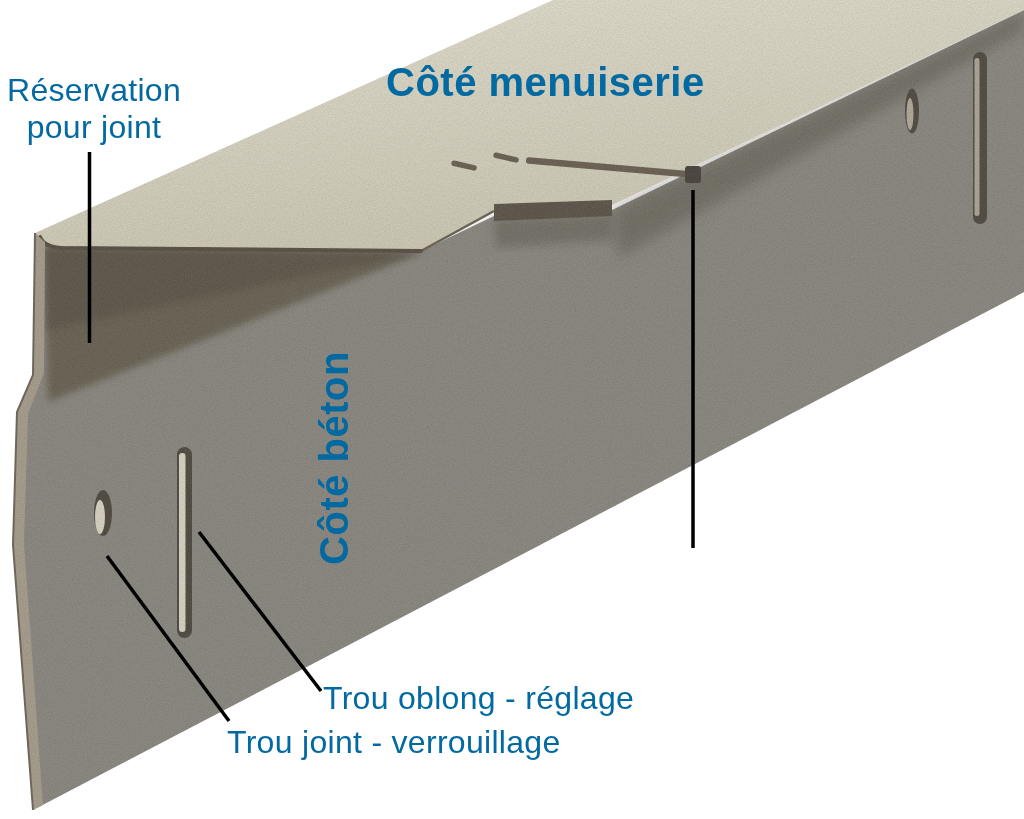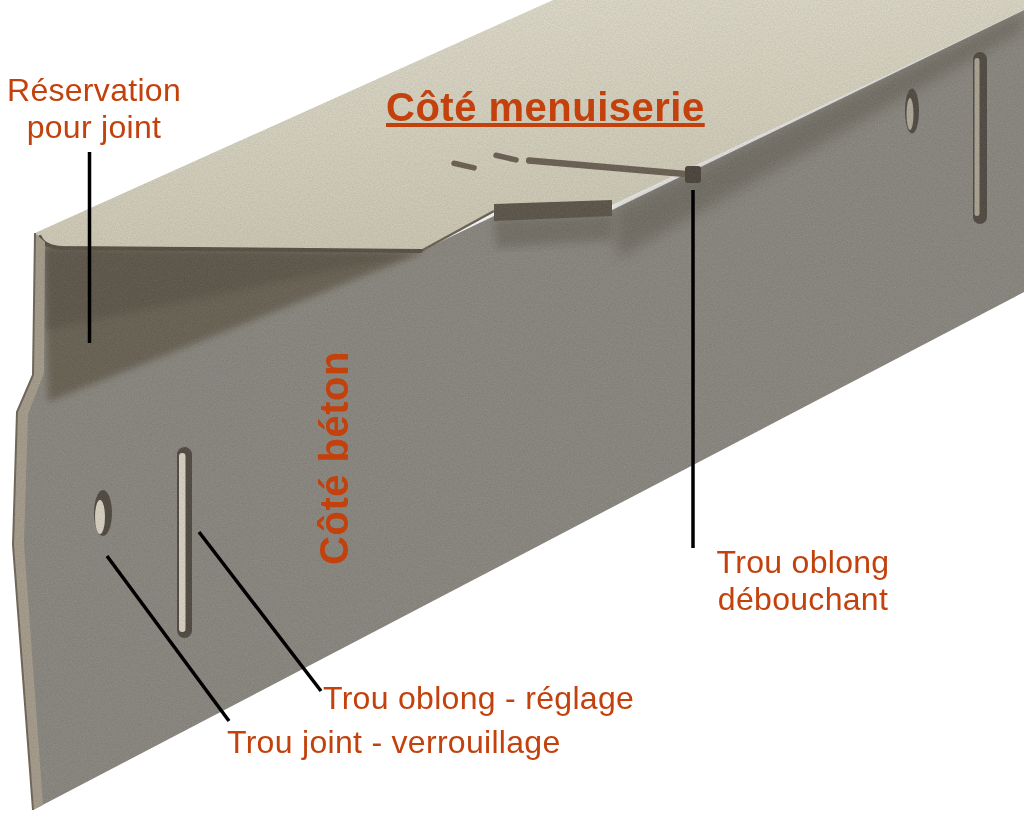--- a/index.html
+++ b/index.html
@@ -1,23 +1,23 @@
 <!DOCTYPE html>
 <html><head>
 <meta charset="utf-8">
 <style>
   html,body{margin:0;padding:0;background:#ffffff;}
   .stage{position:relative;width:1024px;height:819px;background:#ffffff;overflow:hidden;
-         font-family:"Liberation Sans",sans-serif;color:#c2410c;}
+         font-family:"Liberation Sans",sans-serif;color:#0369a1;}
   .stage svg{position:absolute;left:0;top:0;}
   .lbl{position:absolute;font-size:32px;line-height:37px;letter-spacing:.3px;white-space:nowrap;}
   .lbl.center{text-align:center;}
   .title{position:absolute;font-weight:bold;font-size:40px;letter-spacing:.5px;white-space:nowrap;}
   #lbl-reservation{left:-4px;top:72px;width:196px;}
-  #ttl-menuiserie{left:386px;top:85px;text-decoration:underline;}
+  #ttl-menuiserie{left:386px;top:60px;}
   #ttl-beton{left:334px;top:458px;transform:translate(-50%,-50%) rotate(-90deg);}
   #lbl-debouchant{left:697px;top:544px;width:212px;}
   #lbl-reglage{left:323px;top:680px;}
   #lbl-rond{left:227px;top:724px;}
 </style>
 </head>
 <body>
 
 <div class="stage">
 
@@ -98,22 +98,18 @@
 
 <div id="lbl-reservation" class="lbl center">
   <div>Réservation</div>
   <div>pour joint</div>
 </div>
 
 <div id="ttl-menuiserie" class="title">Côté menuiserie</div>
 
 <div id="ttl-beton" class="title">Côté béton</div>
 
-<div id="lbl-debouchant" class="lbl center">
-  <div>Trou oblong</div>
-  <div>débouchant</div>
-</div>
 
 <div id="lbl-reglage" class="lbl">Trou oblong - réglage</div>
 
 <div id="lbl-rond" class="lbl">Trou joint - verrouillage</div>
 
 </div>
 
 </body></html>

